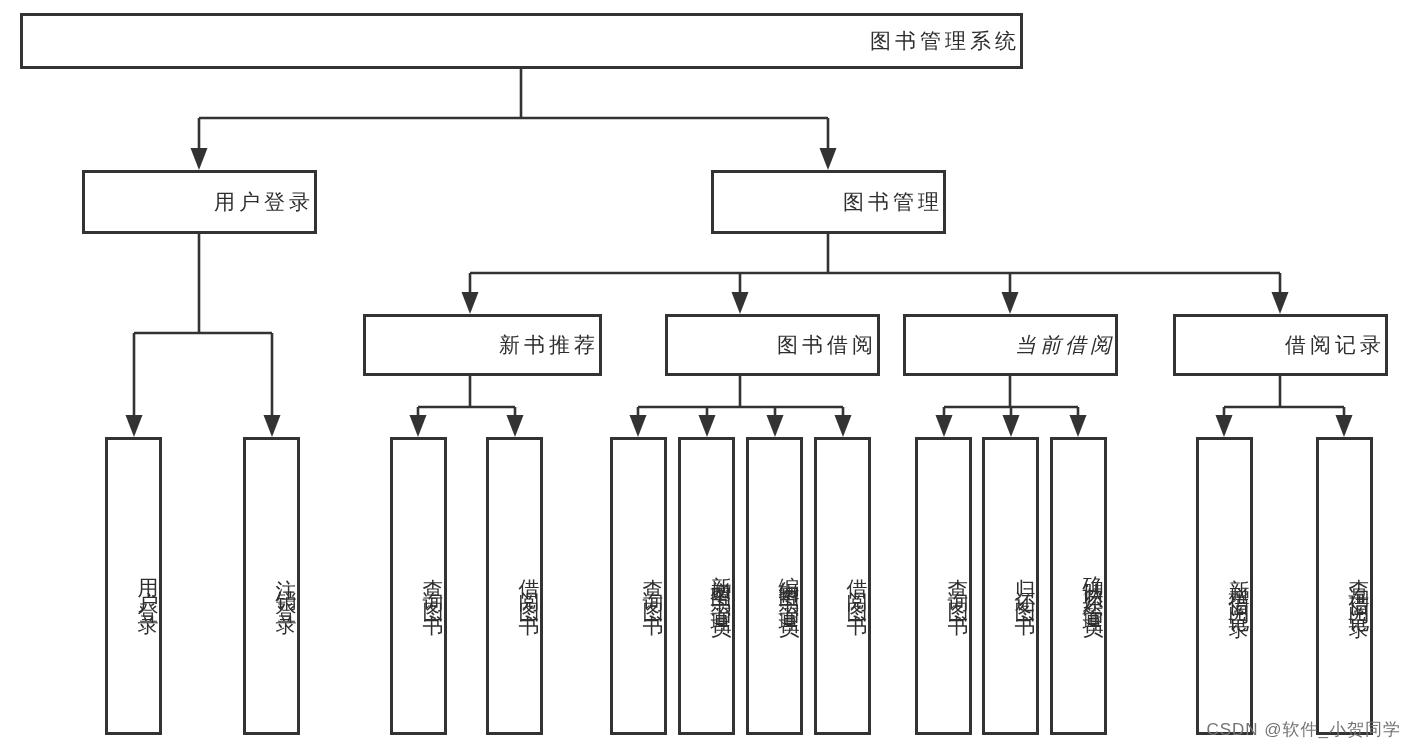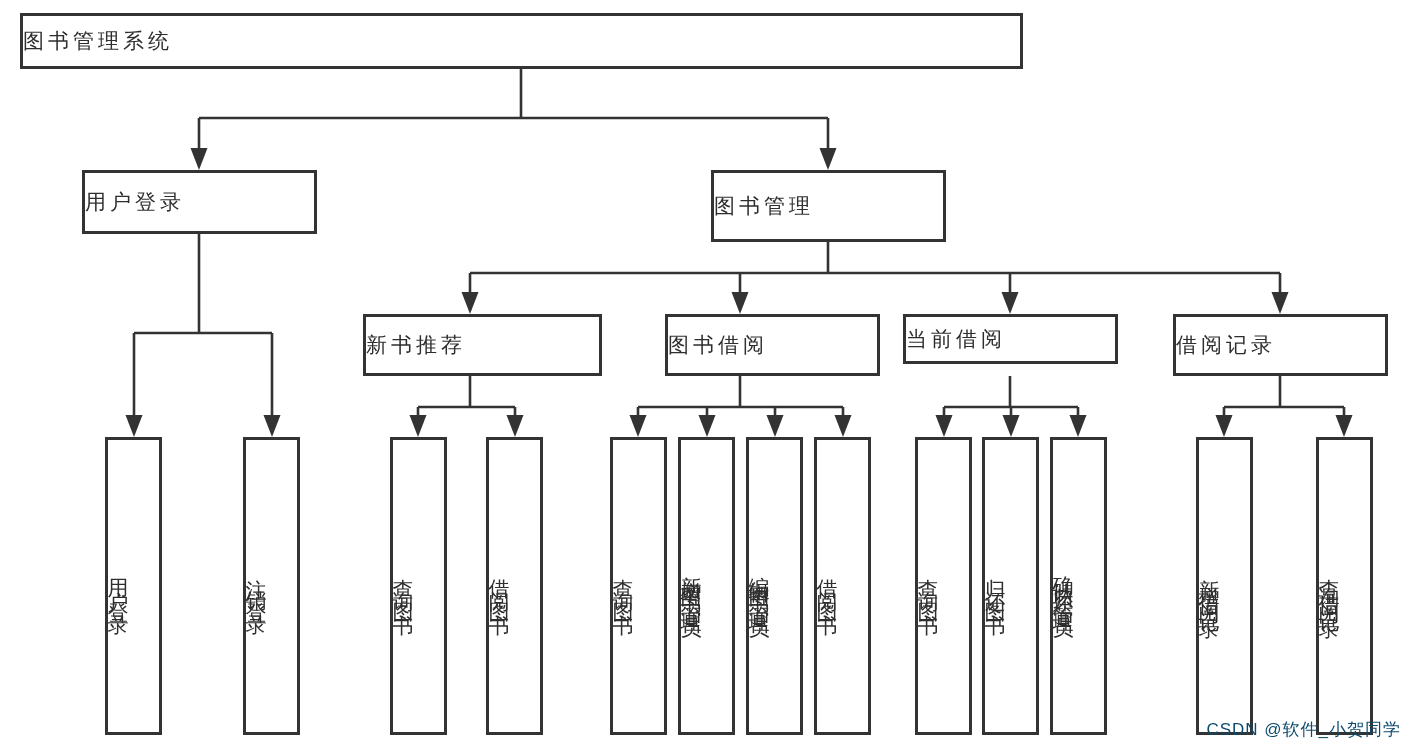--- a/index.html
+++ b/index.html
@@ -16,21 +16,21 @@
     left: 0; top: 0;
     width: 1405px; height: 747px;
   }
   .box {
     position: absolute;
     box-sizing: border-box;
     border: 3px solid #333333;
     background: #ffffff;
     display: flex;
     align-items: center;
-    justify-content: flex-start;
+    justify-content: flex-end;
     color: #2e2e2e;
     z-index: 1;
   }
   .h .lbl {
     font-size: 21px;
     letter-spacing: 4px;
     white-space: nowrap;
   }
   .leaf { width: 57px; height: 298px; top: 437px; }
   .v .lbl {
@@ -41,21 +41,21 @@
     white-space: nowrap;
   }
   .v-short .lbl { letter-spacing: 12px; }
   .v-mid   .lbl { letter-spacing: 8px; }
   .v-long  .lbl { letter-spacing: 6px; }
   #watermark {
     position: absolute;
     right: 4px;
     bottom: 6px;
     font-size: 17px;
-    color: #0c4a6e;
+    color: #737373;
     letter-spacing: 1px;
     z-index: 2;
     white-space: nowrap;
   }
 </style>
 </head>
 <body>
 
 <div id="stage">
 
@@ -128,31 +128,31 @@
     </g>
   </svg>
 
   <div class="box h" style="left:20px; top:13px; width:1003px; height:56px;">
     <span class="lbl">图书管理系统</span>
   </div>
 
   <div class="box h" style="left:82px; top:170px; width:235px; height:64px;">
     <span class="lbl">用户登录</span>
   </div>
-  <div class="box h" style="left:711px; top:170px; width:235px; height:72px;">
+  <div class="box h" style="left:711px; top:170px; width:235px; height:64px;">
     <span class="lbl">图书管理</span>
   </div>
 
   <div class="box h" style="left:363px; top:314px; width:239px; height:62px;">
     <span class="lbl">新书推荐</span>
   </div>
   <div class="box h" style="left:633px; top:314px; width:215px; height:62px;margin-left:32px;">
     <span class="lbl">图书借阅</span>
   </div>
-  <div class="box h" style="left:903px; top:314px; width:215px; height:50px;">
+  <div class="box h" style="left:903px; top:314px; width:215px; height:62px;font-style:italic;">
     <span class="lbl">当前借阅</span>
   </div>
   <div class="box h" style="left:1173px; top:314px; width:215px; height:62px;">
     <span class="lbl">借阅记录</span>
   </div>
 
   <div class="box v leaf v-short" style="left:105px;">
     <span class="lbl">用户登录</span>
   </div>
   <div class="box v leaf v-short" style="left:243px;">

